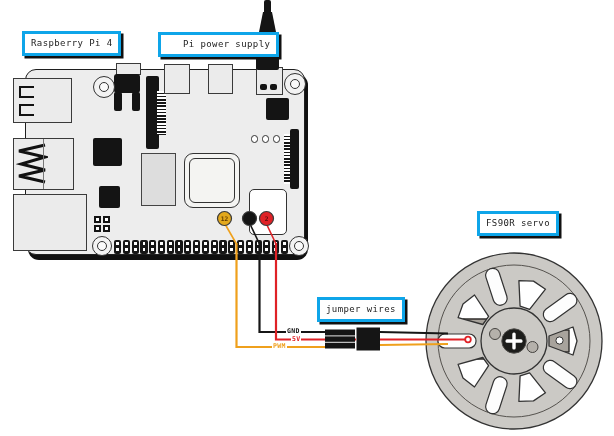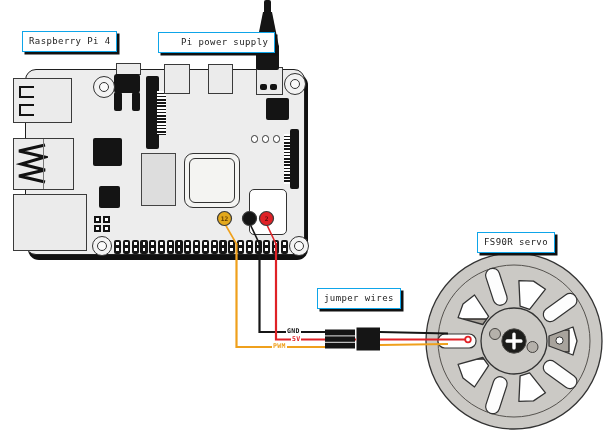--- a/index.html
+++ b/index.html
@@ -22,21 +22,21 @@
   .gpio-pin::before{top:2.4px;} .gpio-pin::after{top:8.4px;}
   .poe{display:grid;grid-template-columns:7px 7px;grid-template-rows:7px 7px;gap:2px;}
   .poe span{background:#141414;position:relative;}
   .poe span::after{content:"";position:absolute;left:2.2px;top:2.2px;width:2.6px;height:2.6px;background:#fff;}
   #pin-box{position:absolute;left:222.5px;top:119px;width:36px;height:44px;background:#fff;
            border:1.3px solid #333;border-radius:5px;z-index:3;}
   
   #soc{border:1.4px solid #333;border-radius:9px;background:#f4f4f2;}
   #soc .inner{position:absolute;left:4px;top:4px;right:4px;bottom:4px;border:1.3px solid #333;border-radius:6px;}
   
-  .label-box{position:absolute;background:#fff;border:1px solid #0ea5e9;box-shadow:2.5px 2.5px 0 #111;
+  .label-box{position:absolute;background:#fff;border:3px solid #0ea5e9;box-shadow:2.5px 2.5px 0 #111;
              padding:4px 6px;font-size:9px;line-height:1.2;letter-spacing:.4px;color:#222;
              white-space:nowrap;z-index:7;}
   .wire-label{position:absolute;font-size:6.5px;font-weight:bold;letter-spacing:.3px;background:#fff;
               padding:0 1px;line-height:1.1;z-index:6;}
   
   #overlay{position:absolute;left:0;top:0;z-index:5;pointer-events:none;}
   #overlay text{font-family:"DejaVu Sans Mono","Liberation Mono",monospace;font-weight:bold;}
 </style>
 </head>
 <body>
@@ -207,15 +207,15 @@
       <text x="266.5" y="221" fill="#560b0b">2</text>
     </g>
   </svg>
 
   <div class="wire-label" style="left:286px;top:328px;color:#111;">GND</div>
   <div class="wire-label" style="left:291px;top:335.5px;color:#df2126;">5V</div>
   <div class="wire-label" style="left:272px;top:343px;color:#ef9f1c;">PWM</div>
 
   <div class="label-box" style="left:22px;top:31px;">Raspberry Pi 4</div>
   <div class="label-box" style="left:158px;top:32px;padding-left:22px;">Pi power supply</div>
-  <div class="label-box" style="left:317px;top:288px;">jumper wires</div>
-  <div class="label-box" style="left:477px;top:232px;">FS90R servo</div>
+  <div class="label-box" style="left:317px;top:297px;">jumper wires</div>
+  <div class="label-box" style="left:477px;top:211px;">FS90R servo</div>
 </div>
 
 </body></html>

